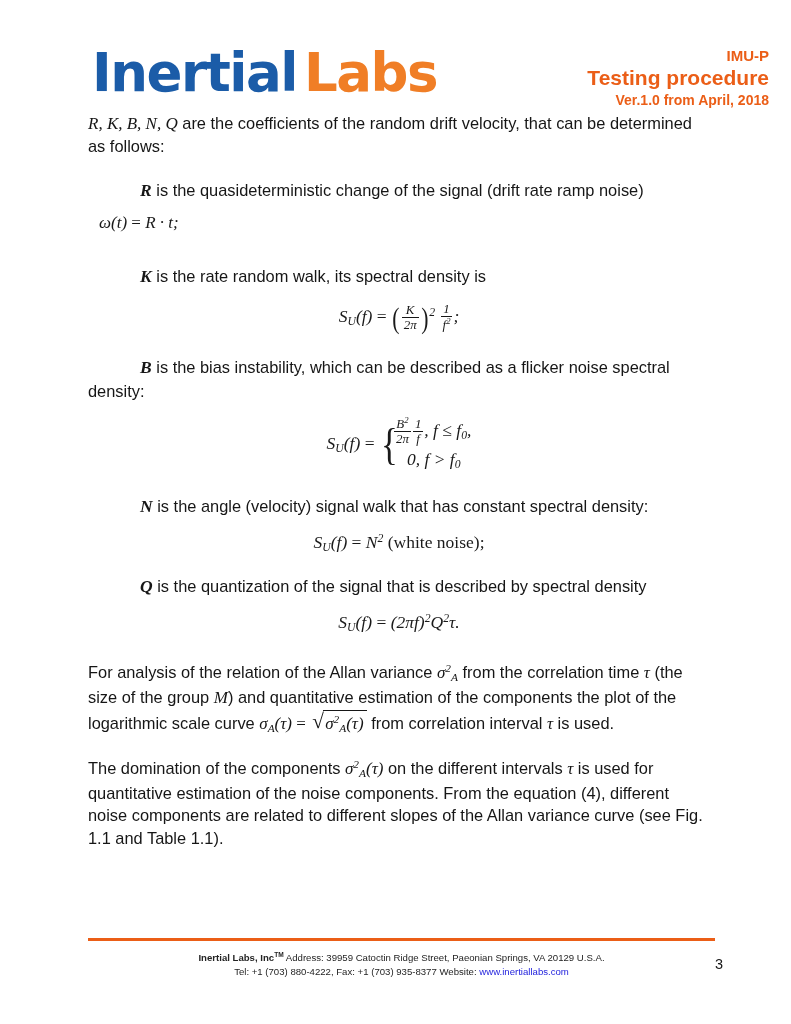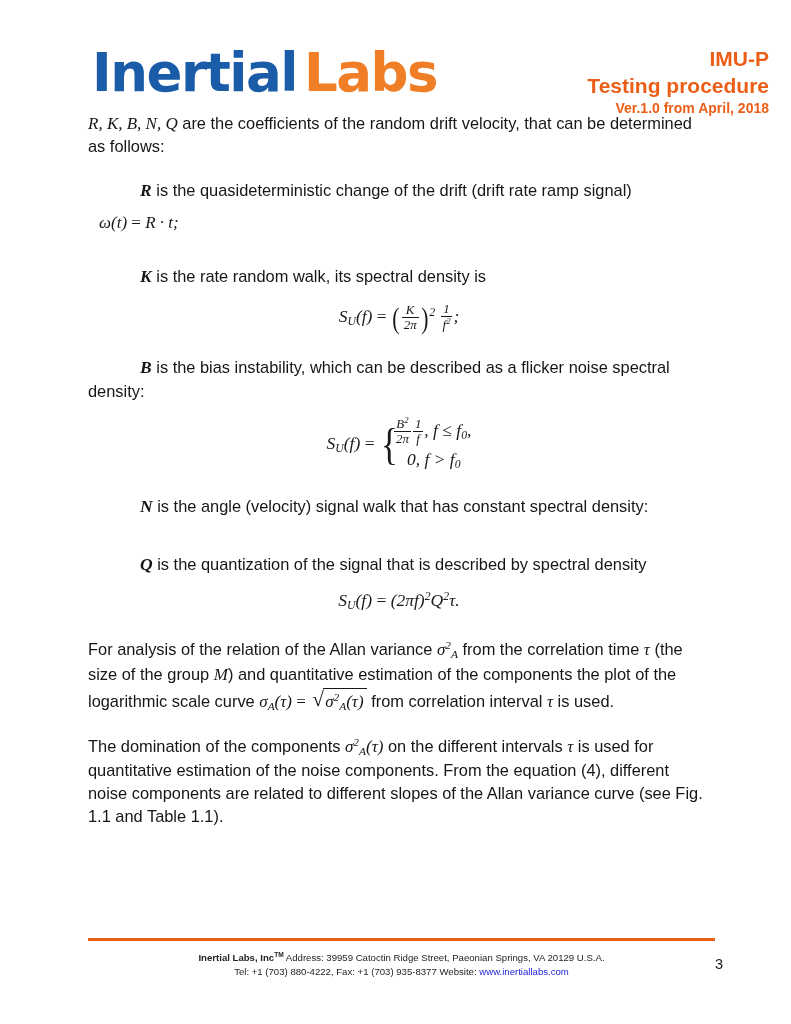--- a/index.html
+++ b/index.html
@@ -49,21 +49,21 @@
   .doc-meta {
     position: absolute;
     right: 22px;
     top: 2px;
     text-align: right;
     color: #EB5E17;
     font-weight: bold;
     line-height: 1.28;
   }
   .doc-meta .meta-title {
-    font-size: 21px;
+    font-size: 15px;
   }
   .doc-meta .meta-sub {
     font-size: 21px;
   }
   .doc-meta .meta-ver {
     font-size: 14px;
   }
 
   
   .content {
@@ -257,21 +257,21 @@
       <div class="meta-ver">Ver.1.0 from April, 2018</div>
     </div>
   </div>
 
   <div class="content">
 
     <p class="body-text"><span class="eq-inline">R, K, B, N, Q</span><span> are the coefficients of the random drift velocity, that can be determined as follows:</span></p>
 
     <div class="gap-md"></div>
 
-    <p class="body-text indent"><span class="mi-b">R</span><span> is the quasideterministic change of the drift (drift rate ramp signal)</span></p>
+    <p class="body-text indent"><span class="mi-b">R</span><span> is the quasideterministic change of the signal (drift rate ramp noise)</span></p>
     <p class="eqline"><span>ω(t)</span> <span class="mroman">=</span> <span>R · t;</span></p>
 
     <div class="gap-md"></div>
 
     <p class="body-text indent"><span class="mi-b">K</span><span> is the rate random walk, its spectral density is</span></p>
 
     <div class="gap-sm"></div>
 
     <div class="eq-center">
       <span>S</span><span class="sub">U</span><span>(f)</span>
@@ -295,20 +295,26 @@
         <span class="case-row row2"><span>0,  f &gt; f</span><span class="sub">0</span></span>
       </span>
     </div>
 
     <div class="gap-md"></div>
 
     <p class="body-text indent"><span class="mi-b">N</span><span> is the angle (velocity) signal walk that has constant spectral density:</span></p>
 
     <div class="gap-sm"></div>
 
+    <div class="eq-center">
+      <span>S</span><span class="sub">U</span><span>(f)</span>
+      <span class="mroman">=</span>
+      <span>N</span><span class="sup">2</span>
+      <span class="mroman">(white noise);</span>
+    </div>
 
     <div class="gap-md"></div>
 
     <p class="body-text indent"><span class="mi-b">Q</span><span> is the quantization of the signal that is described by spectral density</span></p>
 
     <div class="gap-sm"></div>
 
     <div class="eq-center">
       <span>S</span><span class="sub">U</span><span>(f)</span>
       <span class="mroman">=</span>

